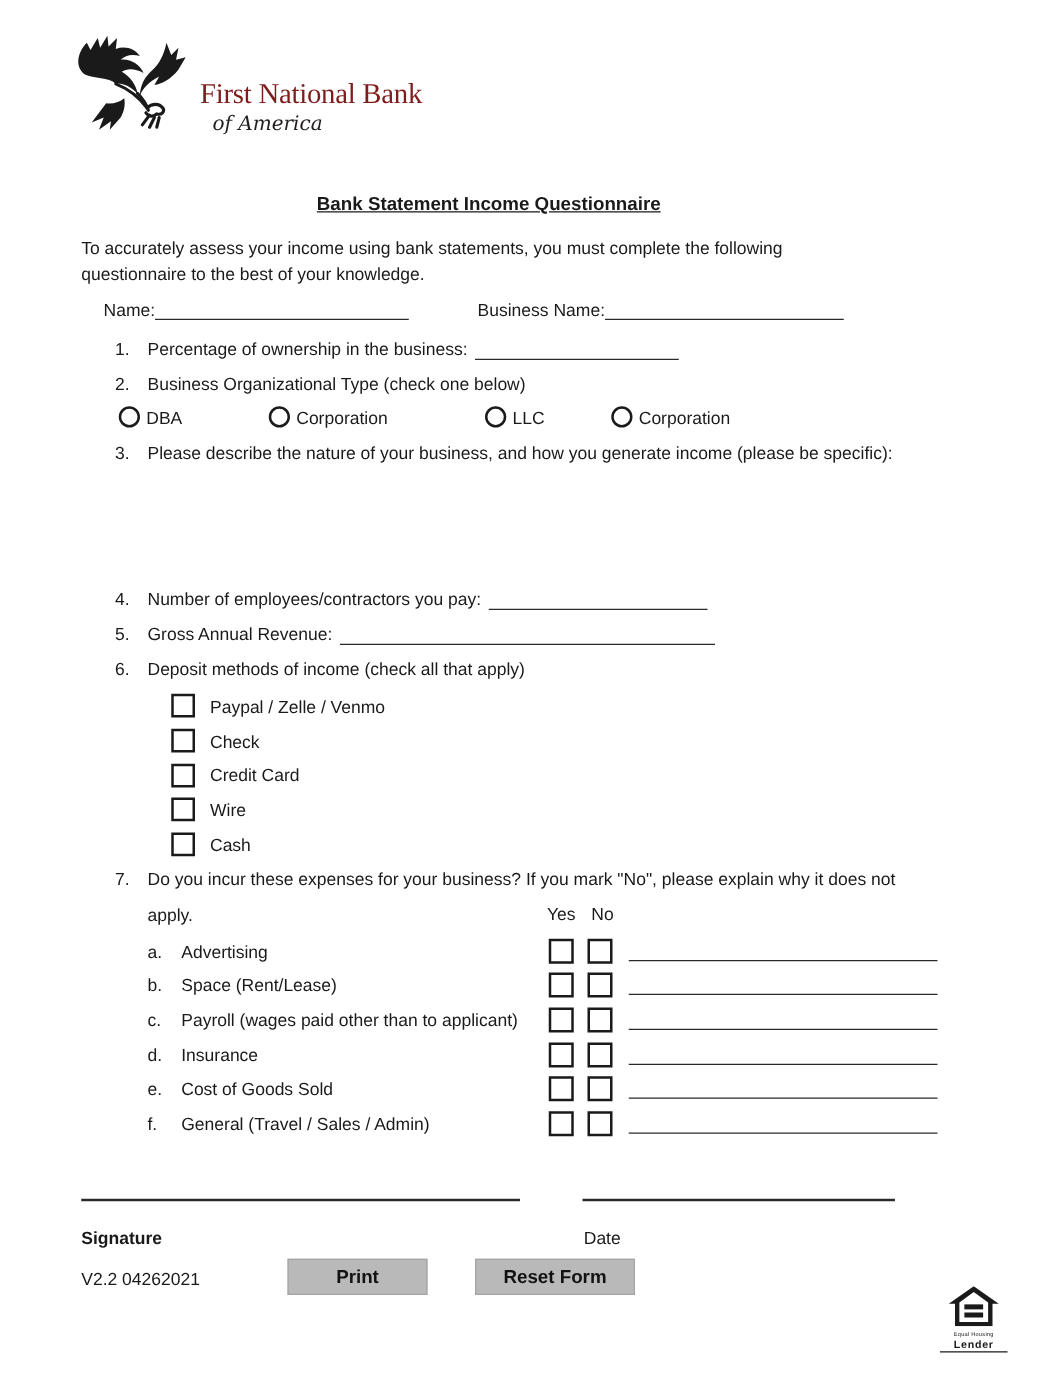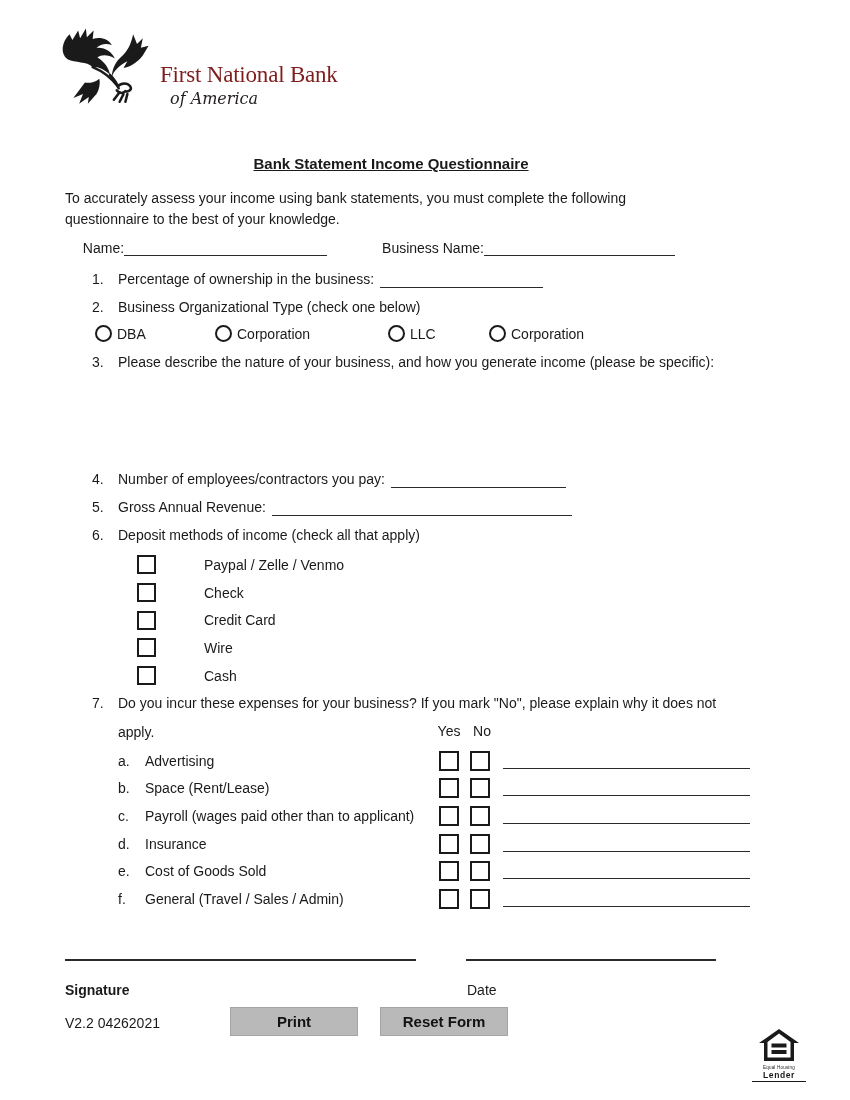--- a/index.html
+++ b/index.html
@@ -53,21 +53,21 @@
   .radio-opt { position:absolute; display:flex; align-items:center; }
   .radio-opt.o0 { left:95px; } .radio-opt.o1 { left:215px; }
   .radio-opt.o2 { left:388px; } .radio-opt.o3 { left:489px; }
   .radio {
     width:17px; height:17px; border:2.2px solid #1a1a1a; border-radius:50%;
     background:#fff; margin-right:5px; flex:0 0 auto;
   }
 
   
   .cb-list { left:137px; top:551px; }
-  .cb-row { height:27.7px; display:flex; align-items:center;gap:36px; }
+  .cb-row { height:27.7px; display:flex; align-items:center; }
   .checkbox {
     width:19px; height:19px; border:2.2px solid #1a1a1a; background:#fff; flex:0 0 auto;
   }
   .cb-row .cb-label { margin-left:12px; }
 
   
   .yesno-head { left:437px; top:723px; display:flex; font-size:14px; }
   .yn-yes { width:24px; text-align:center; margin-right:9px; }
   .yn-no { width:24px; text-align:center; }
   .x-list { left:118px; top:747px; width:632px; }
@@ -86,21 +86,21 @@
   .date-label { left:467px; top:982px; }
   .version { left:65px; top:1015px; }
   .btn {
     position:absolute; top:1007px; height:29px;
     background:#b9b9b9; border:1px solid #a5a5a5;
     font-family:"Liberation Sans", sans-serif;
     font-weight:bold; font-size:15px; color:#121212;
     display:flex; align-items:center; justify-content:center;
     cursor:pointer;
   }
-  .btn-print { left:230px; width:128px; }
+  .btn-print { left:230px; width:112px; }
   .btn-reset { left:380px; width:128px; }
 
   
   .ehl { left:752px; top:1029px; width:54px; text-align:center; }
   .ehl-text1 { font-size:4.5px; letter-spacing:0.2px; margin-top:1px; }
   .ehl-text2 { font-size:8.5px; font-weight:bold; letter-spacing:0.6px; border-bottom:1px solid #1a1a1a; padding-bottom:1px; }
 </style>
 </head>
 <body>
 

